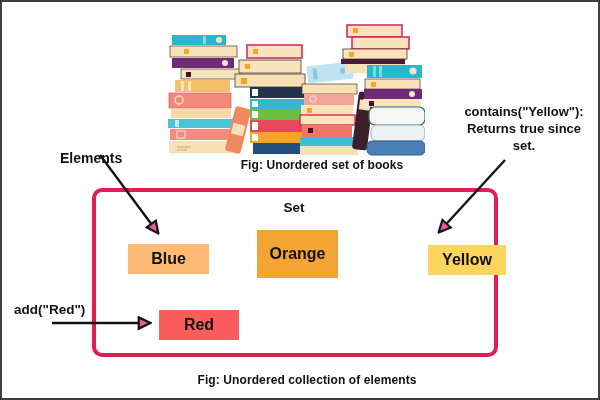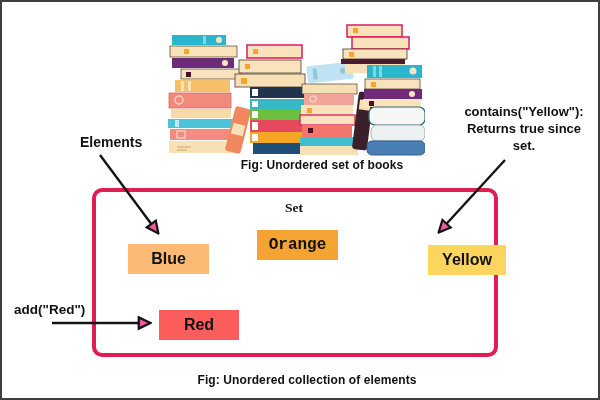--- a/index.html
+++ b/index.html
@@ -121,36 +121,36 @@
         <rect x="202" y="77" width="5" height="5" fill="#4a1025"></rect>
       <rect x="202" y="83" width="56" height="18" rx="6" fill="#f6f6f4" stroke="#2a6b72" stroke-width="1.2"></rect>
       <rect x="204" y="101" width="54" height="16" rx="6" fill="#eef1f2" stroke="#9fb3ba" stroke-width="1"></rect>
       <rect x="200" y="117" width="58" height="14" rx="5" fill="#4a7fb5" stroke="#33608e" stroke-width="1"></rect>
     </g>
   </svg>
 
   <div class="abs caption" style="left:170px;top:156px;width:300px;">Fig: Unordered set of books</div>
   <div class="abs caption" style="left:155px;top:371px;width:300px;">Fig: Unordered collection of elements</div>
 
-  <div class="abs small-label" style="left:58px;top:132px;margin-left:20px;">Elements</div>
+  <div class="abs small-label" style="left:58px;top:148px;">Elements</div>
 
   <div class="abs small-label" style="left:12px;top:300px;font-size:13.5px;">add("Red")</div>
 
   <div class="abs note" style="left:446px;top:101px;width:152px;">
     <div>contains("Yellow"):</div>
     <div>Returns true since</div>
     <div>set.</div>
   </div>
 
   <div class="abs set-box" style="left: 90px; top: 186px; width: 406px; height: 169px; border-color: rgb(224, 30, 83);"></div>
 
-  <div class="abs set-title" style="left:242px;top:198px;width:100px;font-family:Liberation Serif, serif;">Set</div>
+  <div class="abs set-title" style="left:242px;top:198px;width:100px;">Set</div>
 
   <div class="abs elem" style="left: 126px; top: 242px; width: 81px; height: 30px; background-color: #fdba74;">Blue</div>
-  <div class="abs elem" style="left: 255px; top: 228px; width: 81px; height: 30px; background-color: rgb(244, 164, 51); font-family: Liberation Mono, monospace;">Orange</div>
+  <div class="abs elem" style="left: 255px; top: 228px; width: 81px; height: 48px; background-color: rgb(244, 164, 51);">Orange</div>
   <div class="abs elem" style="left: 385px; top: 243px; width: 78px; height: 30px; background-color: rgb(252, 213, 94); margin-left: 41px;">Yellow</div>
   <div class="abs elem" style="left: 157px; top: 308px; width: 80px; height: 30px; background-color: rgb(251, 93, 93);">Red</div>
 
   <svg class="abs arrow-layer" style="left:0;top:0;" width="600" height="400" viewBox="0 0 600 400">
     <defs>
       <marker id="arrowhead" viewBox="0 0 12 12" refX="10.5" refY="6" markerWidth="15" markerHeight="15" markerUnits="userSpaceOnUse" orient="auto">
         <path d="M1.5,1.5 L11,6 L1.5,10.5 Z" stroke="#141414" stroke-width="1.8" fill="#f05aa2"></path>
       </marker>
     </defs>
     <path d="M98,153 L156,231" fill="none" stroke-width="2.4" marker-end="url(#arrowhead)" stroke="#141414"></path>

